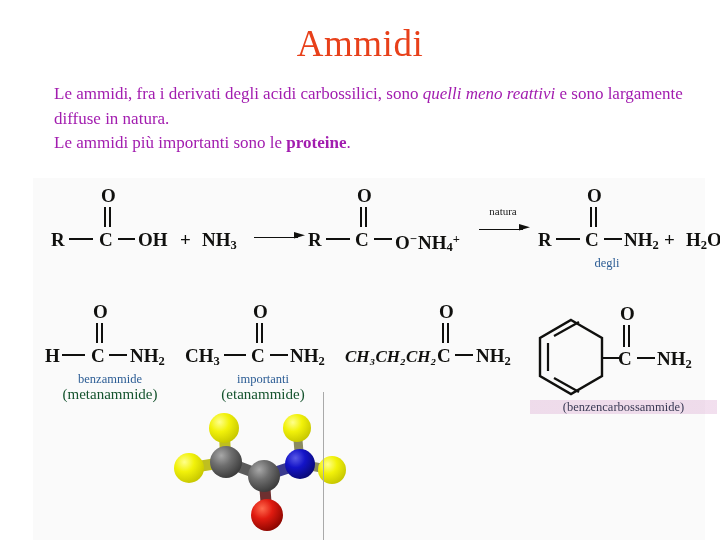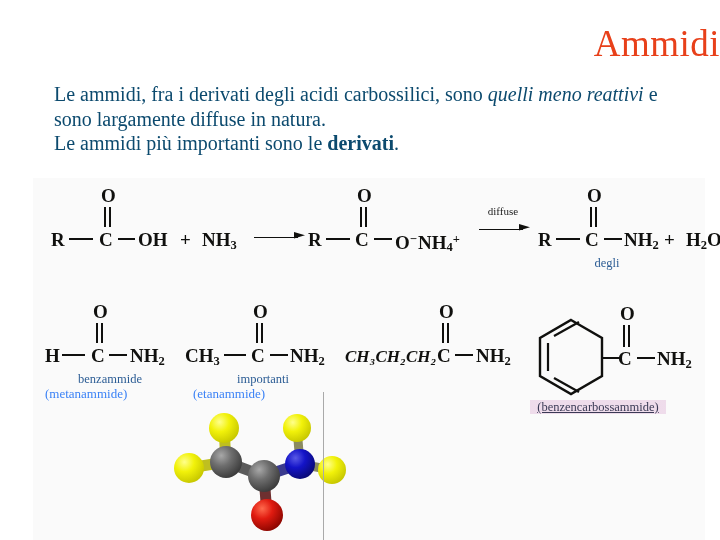--- a/index.html
+++ b/index.html
@@ -15,36 +15,36 @@
     font-family: "Liberation Serif", "DejaVu Serif", serif;
     color: #000000;
   }
 
   
   #slide-title {
     position: absolute;
     left: 0;
     top: 22px;
     width: 720px;
-    text-align: right;
+    text-align: center;
     font-size: 37px;
     line-height: 44px;
     color: #E8401A;
     letter-spacing: 0.5px;
   }
 
   
   #body-text {
     position: absolute;
     left: 54px;
     top: 82px;
     width: 630px;
-    font-size: 20px;
+    font-size: 17px;
     line-height: 24.5px;
-    color: #0c4a6e;
+    color: #a21caf;
   }
   #body-text .it { font-style: italic; }
   #body-text .bd { font-weight: bold; }
 
   
   #figure-panel {
     position: absolute;
     left: 33px;
     top: 178px;
     width: 672px;
@@ -110,25 +110,25 @@
   .name-blue {
     font-family: "Liberation Serif", "DejaVu Serif", serif;
     font-size: 12.5px;
     line-height: 14px;
     color: #2B5C94;
     white-space: nowrap;
     text-align: center;
   }
   .name-black {
     font-family: "Liberation Serif", "DejaVu Serif", serif;
-    font-size: 13px;
+    font-size: 15px;
     line-height: 14px;
-    color: #3b82f6;
-    white-space: nowrap;
-    text-align: left;
+    color: #14532d;
+    white-space: nowrap;
+    text-align: center;
   }
   .name-pinkish {
     font-family: "Liberation Serif", "DejaVu Serif", serif;
     font-size: 12.5px;
     line-height: 14px;
     color: #3A3A55;
     white-space: nowrap;
     text-align: center;
     background: linear-gradient(90deg, rgba(212,150,200,0.30), rgba(212,150,200,0.30));
   }
@@ -152,21 +152,21 @@
   }
 </style>
 </head>
 <body>
 
 <div id="slide-title">Ammidi</div>
 
 <div id="body-text">
   <span>Le ammidi, fra i derivati degli acidi carbossilici, sono </span><span class="it">quelli meno</span>
   <span class="it">reattivi</span><span> e sono largamente diffuse in natura.</span><br>
-  <span>Le ammidi più importanti sono le </span><span class="bd">derivati</span><span>.</span>
+  <span>Le ammidi più importanti sono le </span><span class="bd">proteine</span><span>.</span>
 </div>
 
 <div id="figure-panel">
 
   <div class="abs" style="left:0; top:0; width:672px; height:110px;">
 
     <div class="abs" style="left:8px; top:0; width:210px; height:80px;">
       <div class="abs carbonyl-o" style="left:60px; top:8px;">O</div>
       <div class="abs dbl-bond" style="left:63px; top:29px; height:20px;">
           <i class="l"></i>
@@ -196,21 +196,21 @@
         </div>
       <div class="abs chem" style="left:0px; top:52px;">R</div>
       <div class="abs bond-h" style="left:18px; top:60px; width:24px;"></div>
       <div class="abs chem" style="left:47px; top:52px;">C</div>
       <div class="abs bond-h" style="left:66px; top:60px; width:18px;"></div>
       <div class="abs chem" style="left:87px; top:52px;"><span>O</span><sup>−</sup></div>
       <div class="abs chem" style="left:110px; top:52px;"><span>NH</span><sub>4</sub><sup>+</sup></div>
     </div>
 
     <div class="abs" style="left:444px; top:28px; width:60px; height:40px;">
-      <div class="abs cond-label" style="left:0px; top:0px; width:52px;">diffuse</div>
+      <div class="abs cond-label" style="left:0px; top:0px; width:52px;">natura</div>
       <div class="abs bond-h" style="left:2px; top:23px; width:44px; border-top-width:1.6px;"></div>
       <svg class="abs" width="12" height="12" viewBox="0 0 12 12" style="left:42px; top:18px;">
         <path d="M0 0 L11 3.2 L0 6.4 Z" fill="#10100E"></path>
       </svg>
     </div>
 
     <div class="abs" style="left:505px; top:0; width:185px; height:100px;">
       <div class="abs carbonyl-o" style="left:49px; top:8px;">O</div>
       <div class="abs dbl-bond" style="left:52px; top:29px; height:20px;">
           <i class="l"></i>
@@ -281,21 +281,21 @@
       </svg>
       <div class="abs bond-h" style="left:73px; top:63px; width:18px;"></div>
       <div class="abs carbonyl-o" style="left:90px; top:10px;">O</div>
       <div class="abs dbl-bond" style="left:93px; top:31px; height:22px;">
           <i class="l"></i>
           <i class="r"></i>
         </div>
       <div class="abs chem" style="left:88px; top:55px;">C</div>
       <div class="abs bond-h" style="left:107px; top:63px; width:18px;"></div>
       <div class="abs chem" style="left:127px; top:55px;"><span>NH</span><sub>2</sub></div>
-      <div class="abs name-pinkish" style="left:0px; top:106px; width:136px;text-decoration:underline;">(benzencarbossammide)</div>
+      <div class="abs name-pinkish" style="left:0px; top:106px; width:187px;">(benzencarbossammide)</div>
     </div>
   </div>
 
   <div class="abs" style="left:136px; top:232px; width:190px; height:128px;">
     <svg width="190" height="128" viewBox="0 0 190 128">
       <defs>
         <radialGradient id="gH" cx="35%" cy="30%" r="72%">
           <stop offset="0%" stop-color="#FFFF8C"></stop>
           <stop offset="45%" stop-color="#F2F20A"></stop>
           <stop offset="100%" stop-color="#C8C800"></stop>

